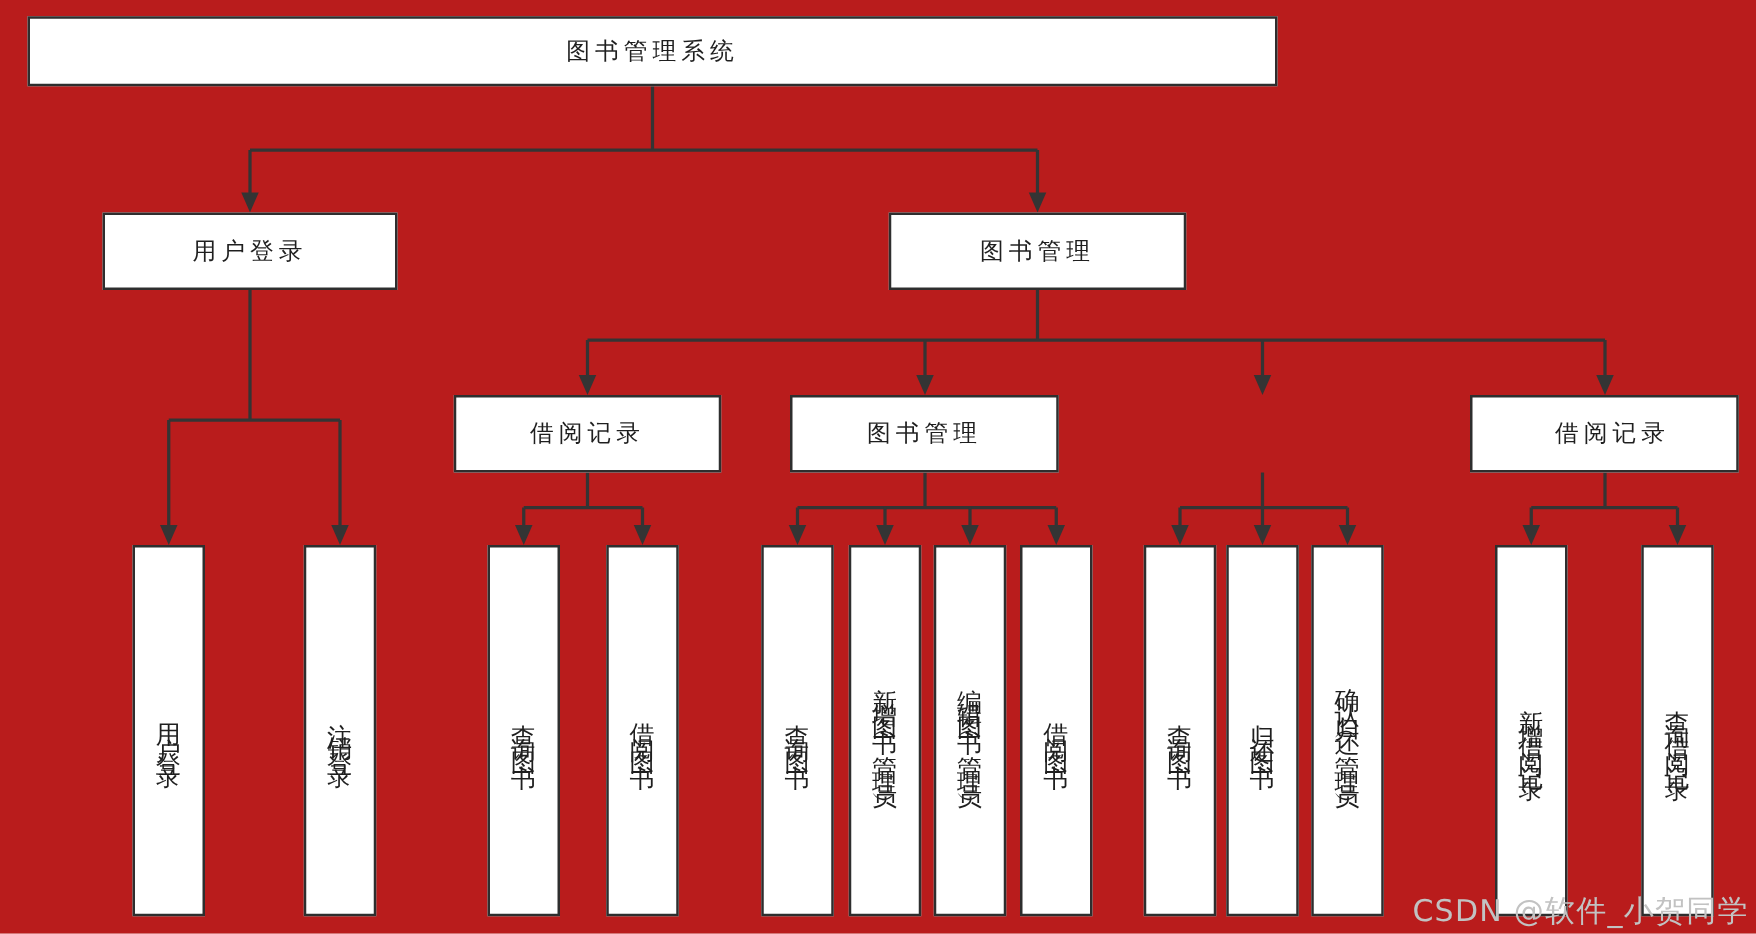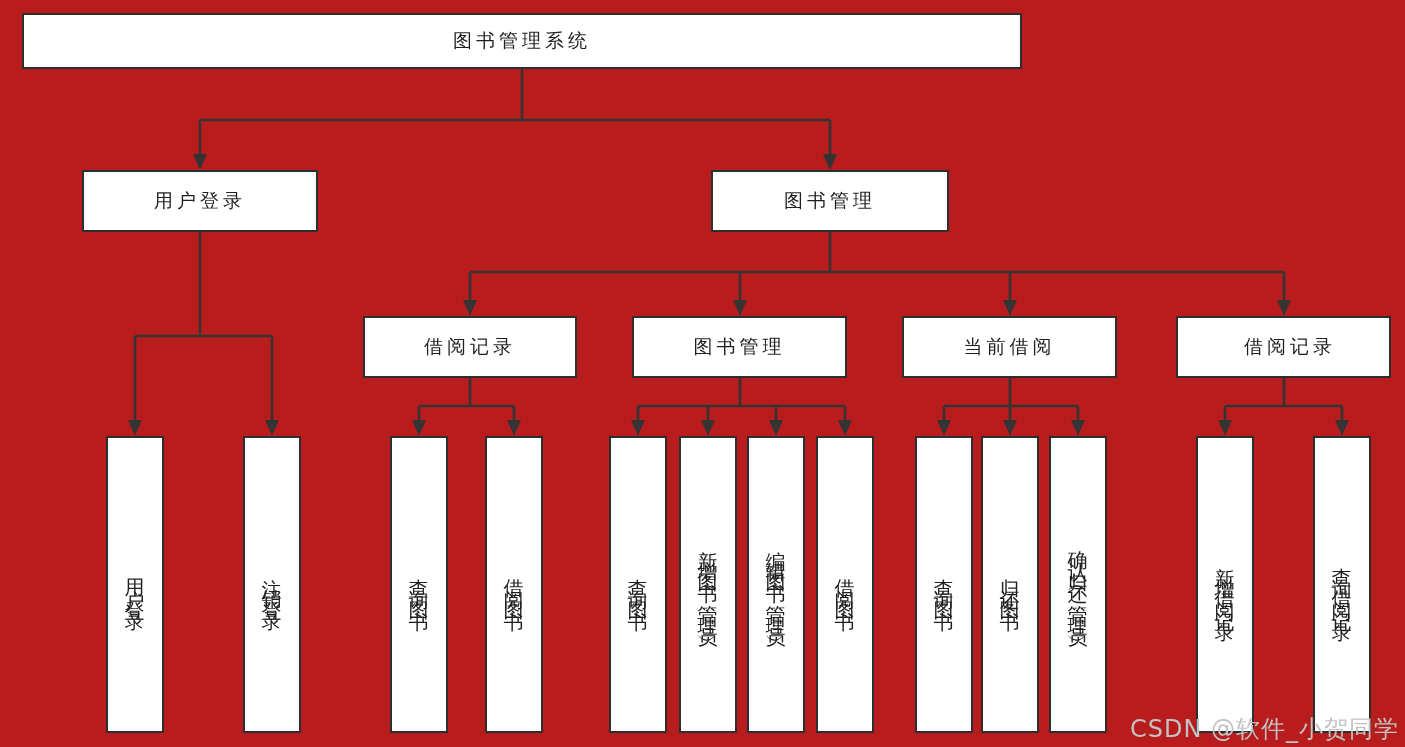--- a/index.html
+++ b/index.html
@@ -94,21 +94,20 @@
     </g>
   </svg>
 
   <div class="node h" style="left:22px;top:13px;width:1000px;height:56px;">图书管理系统</div>
 
   <div class="node h" style="left:82px;top:170px;width:236px;height:62px;">用户登录</div>
   <div class="node h" style="left:711px;top:170px;width:238px;height:62px;">图书管理</div>
 
   <div class="node h" style="left:363px;top:316px;width:214px;height:62px;">借阅记录</div>
   <div class="node h" style="left:632px;top:316px;width:215px;height:62px;">图书管理</div>
-  <div class="node h" style="left:902px;top:316px;width:215px;height:62px;">当前借阅</div>
   <div class="node h" style="left:1176px;top:316px;width:215px;height:62px;padding-left:13px;">借阅记录</div>
 
   <div class="node v" style="left:106px;top:436px;width:58px;height:297px;">用户登录</div>
   <div class="node v" style="left:243px;top:436px;width:58px;height:297px;">注销登录</div>
 
   <div class="node v" style="left:390px;top:436px;width:58px;height:297px;">查询图书</div>
   <div class="node v" style="left:485px;top:436px;width:58px;height:297px;">借阅图书</div>
 
   <div class="node v" style="left:609px;top:436px;width:58px;height:297px;">查询图书</div>
   <div class="node v" style="left:679px;top:436px;width:58px;height:297px;">新增图书（管理员）</div>

